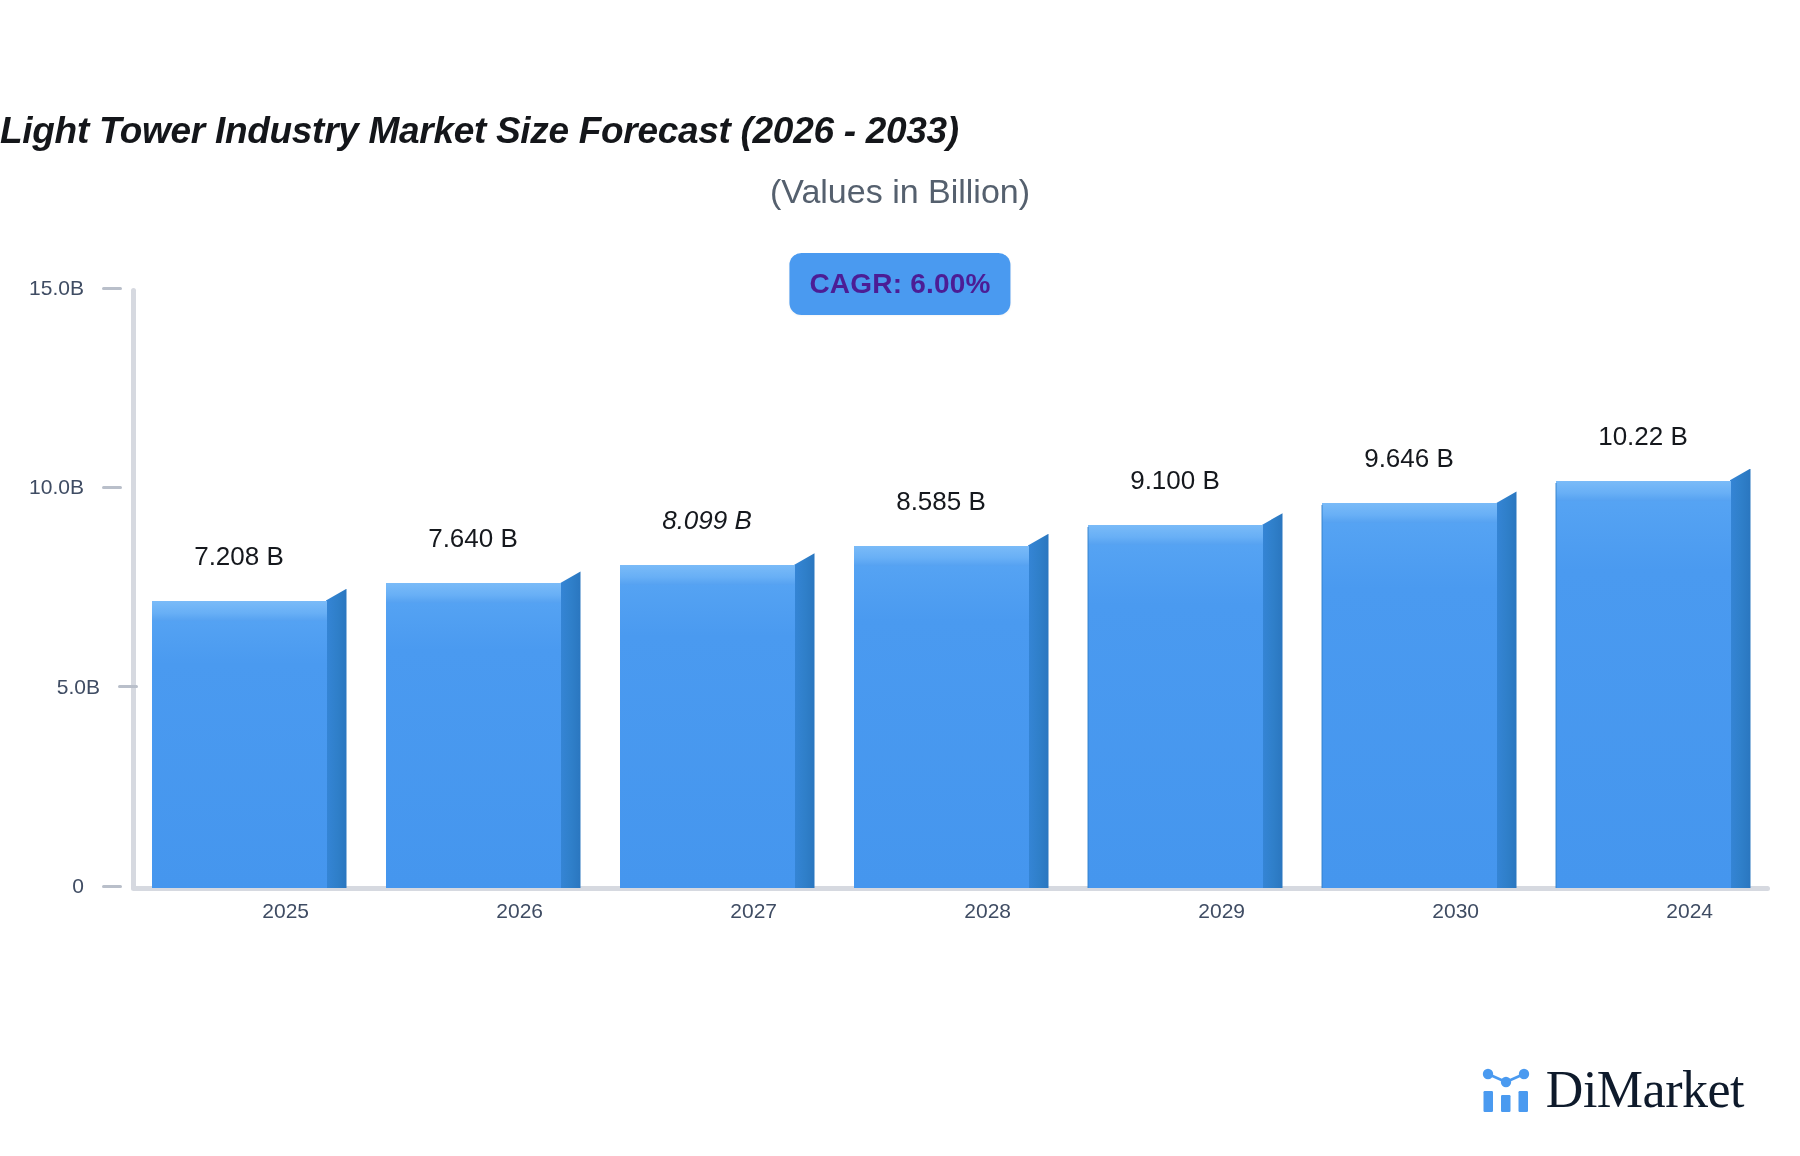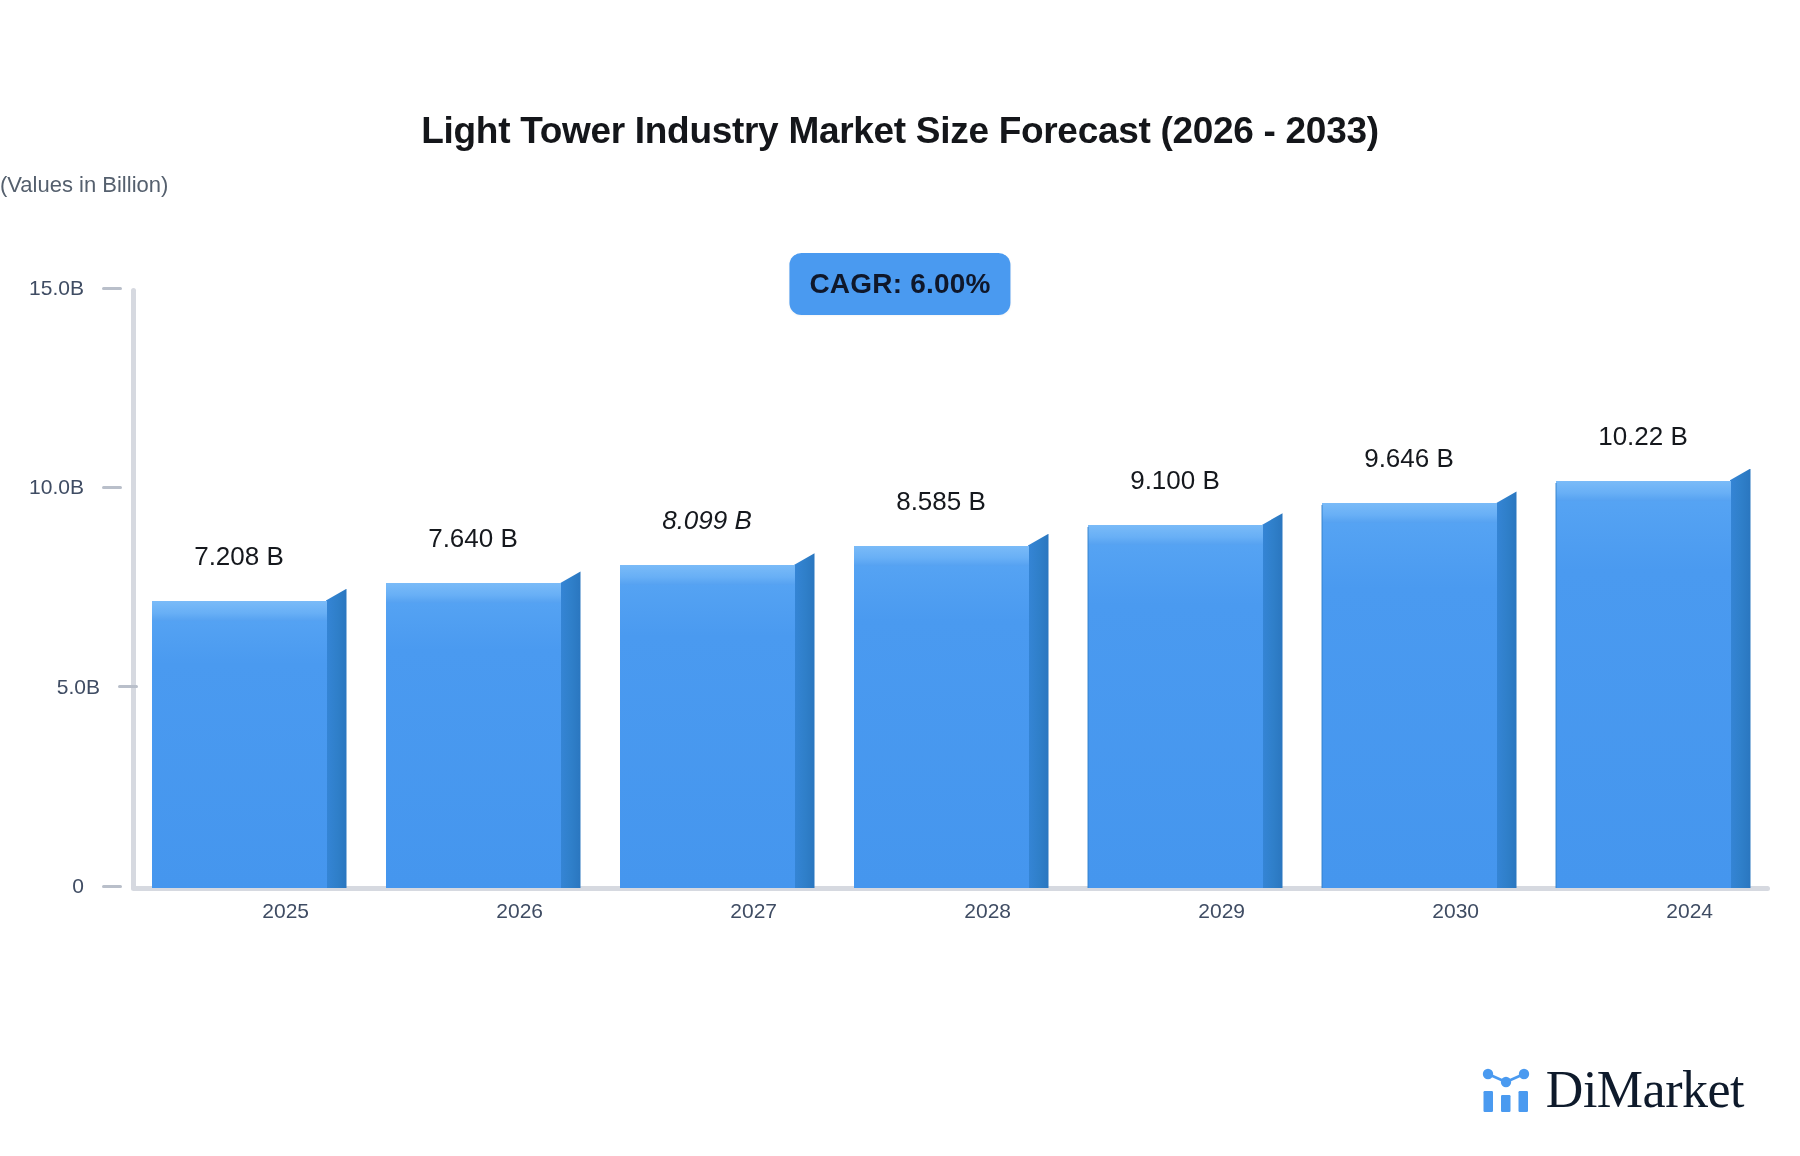--- a/index.html
+++ b/index.html
@@ -5,35 +5,35 @@
   html,body{margin:0;padding:0;background:#ffffff;}
   body{
     width:1800px;height:1156px;position:relative;overflow:hidden;
     font-family:"Liberation Sans","DejaVu Sans",sans-serif;
     -webkit-font-smoothing:antialiased;
   }
   #chart-root{position:absolute;inset:0;}
 
   
   .title{
-    position:absolute;left:0;right:0;top:110px;text-align:center;
-    font-size:37px;font-weight:bold;color:#14161a;letter-spacing:-0.3px;
+    position:absolute;left:0;right:0;top:110px;
+    font-size:37px;font-weight:bold;color:#14161a;letter-spacing:-0.3px;font-style:italic;
   }
   .subtitle{
-    position:absolute;left:0;right:0;top:172px;
-    font-size:22px;font-weight:normal;color:#55606e;
+    position:absolute;left:0;right:0;top:172px;text-align:center;
+    font-size:34px;font-weight:normal;color:#55606e;
   }
 
   
   .cagr-badge{
     position:absolute;left:50%;transform:translateX(-50%);
     top:253px;height:62px;padding:0 20px;
     background:#4a9af0;border-radius:12px;
     display:flex;align-items:center;justify-content:center;
-    color:#0f172a;font-size:28px;font-weight:bold;letter-spacing:0.2px;
+    color:#4c1d95;font-size:28px;font-weight:bold;letter-spacing:0.2px;
     box-shadow:0 1px 2px rgba(0,0,0,.04);
   }
 
   
   
   .plot{position:absolute;left:0;top:0;width:1616px;height:1156px;}
 
   .y-axis-spine{
     position:absolute;left:131px;top:288px;width:5px;height:602px;
     background:#d6d9e0;border-radius:3px;

